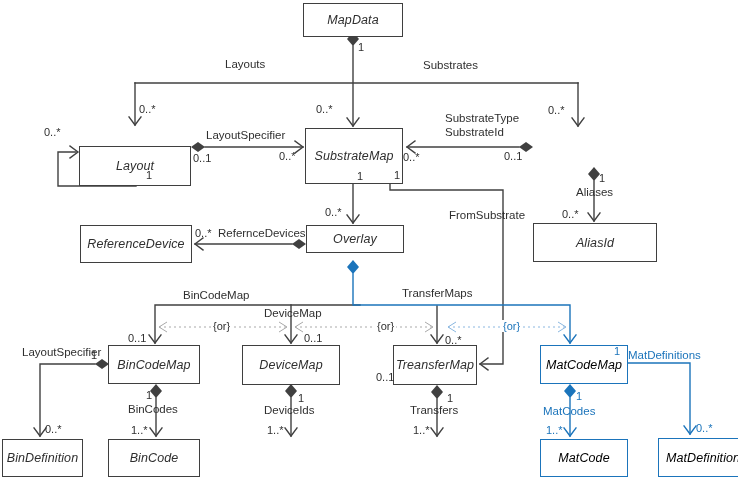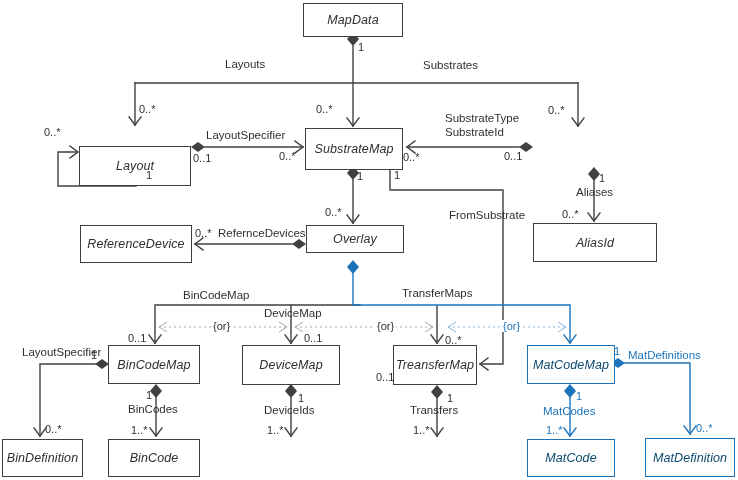--- a/index.html
+++ b/index.html
@@ -6,21 +6,21 @@
   #stage{
     position:relative;width:738px;height:480px;background:#ffffff;overflow:hidden;
     font-family:"Liberation Sans", sans-serif;
   }
   #edges{position:absolute;left:0;top:0;}
   .box{
     position:absolute;background:#ffffff;border:1.5px solid #3f3f3f;box-sizing:border-box;
     display:flex;align-items:center;justify-content:center;
     font-size:12.5px;color:#2f2f2f;letter-spacing:0.1px;white-space:nowrap;font-style:italic;
   }
-  .box.blue{border-color:#1b74bb;color:#0c4a6e;}
+  .box.blue{border-color:#1b74bb;color:#000000;margin-left:13px;}
   .lbl{position:absolute;font-size:11.5px;color:#2f2f2f;white-space:nowrap;line-height:12px;}
   .mult{font-size:11px;}
   .blue-text{color:#1b74bb;}
   .or-lbl{background:#ffffff;padding:0 2px;font-size:11px;}
 </style>
 </head>
 <body>
 
 <div id="stage">
 
@@ -135,21 +135,21 @@
       <g>
         <path d="M448 327 H566" stroke-dasharray="2 3"></path>
         <path d="M456 322 L448 327 L456 332"></path>
         <path d="M558 322 L566 327 L558 332"></path>
       </g>
     </g>
   </svg>
 
   <div class="box" style="left:303px;top:3px;width:100px;height:34px;">MapData</div>
   <div class="box" style="left:79px;top:127px;width:112px;height:40px;margin-top:19px;">Layout</div>
-  <div class="box" style="left:305px;top:128px;width:98px;height:42px;">SubstrateMap</div>
+  <div class="box" style="left:305px;top:128px;width:98px;height:56px;">SubstrateMap</div>
   <div class="box" style="left:80px;top:225px;width:112px;height:38px;">ReferenceDevice</div>
   <div class="box" style="left:306px;top:225px;width:98px;height:28px;">Overlay</div>
   <div class="box" style="left:533px;top:223px;width:124px;height:39px;">AliasId</div>
   <div class="box" style="left:108px;top:345px;width:92px;height:39px;">BinCodeMap</div>
   <div class="box" style="left:242px;top:345px;width:98px;height:40px;">DeviceMap</div>
   <div class="box" style="left:393px;top:345px;width:84px;height:40px;">TreansferMap</div>
   <div class="box blue" style="left:527px;top:345px;width:88px;height:39px;">MatCodeMap</div>
   <div class="box" style="left:2px;top:439px;width:81px;height:38px;">BinDefinition</div>
   <div class="box" style="left:108px;top:439px;width:92px;height:38px;">BinCode</div>
   <div class="box blue" style="left:527px;top:439px;width:88px;height:38px;">MatCode</div>

